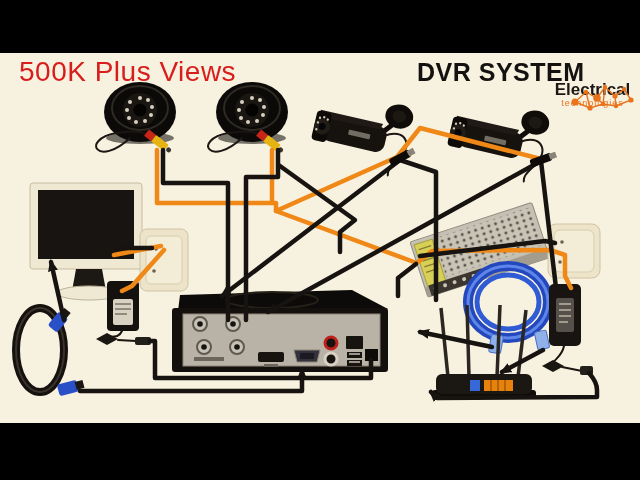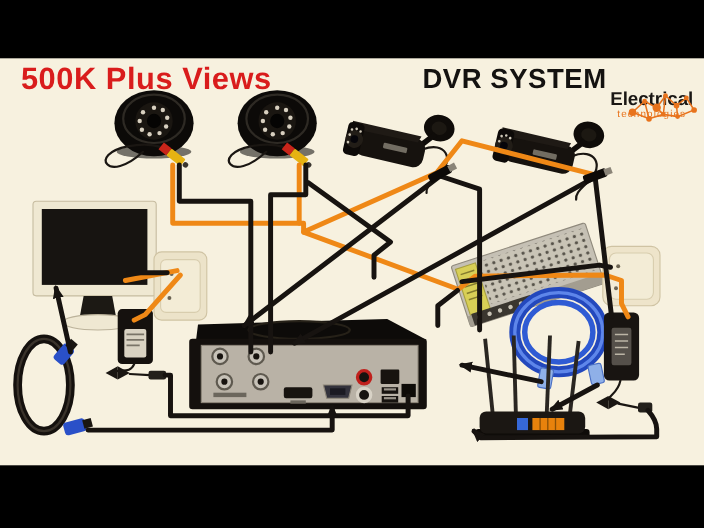--- a/index.html
+++ b/index.html
@@ -1,23 +1,23 @@
 <!DOCTYPE html>
 <html><head>
 <meta charset="utf-8">
 <style>
   html,body{margin:0;padding:0;background:#000;}
   #stage{position:relative;width:640px;height:480px;overflow:hidden;
          font-family:"Liberation Sans",sans-serif;background:#f7f1df;}
   .bar{position:absolute;left:0;width:640px;background:#000;}
   #bar-top{top:0;height:53px;}
   #bar-bottom{top:423px;height:57px;}
-  #views-badge{position:absolute;left:19px;top:56px;font-size:28px;font-weight:bold;
+  #views-badge{position:absolute;left:19px;top:56px;font-size:28px;font-weight:normal;
                color:#d91c1c;letter-spacing:.5px;}
-  #main-title{position:absolute;left:384px;top:58px;font-size:25px;font-weight:bold;
+  #main-title{position:absolute;left:417px;top:58px;font-size:25px;font-weight:bold;
               color:#141210;letter-spacing:.5px;}
   #brand{position:absolute;left:545px;top:80px;width:95px;text-align:center;line-height:1;}
   #brand .nm{display:block;font-size:17px;font-weight:bold;color:#1a1714;margin-top:1px;}
   #brand .sub{display:block;font-size:9px;color:#e8731c;letter-spacing:1px;margin-top:1px;}
   svg{position:absolute;left:0;top:0;}
   .w-or{stroke:#ef8816;stroke-width:4.5;fill:none;stroke-linejoin:round;stroke-linecap:round;}
   .w-bk{stroke:#171310;stroke-width:4.5;fill:none;stroke-linejoin:round;stroke-linecap:round;}
   .w-th{stroke:#1a1612;stroke-width:2;fill:none;stroke-linecap:round;}
 </style>
 </head>

